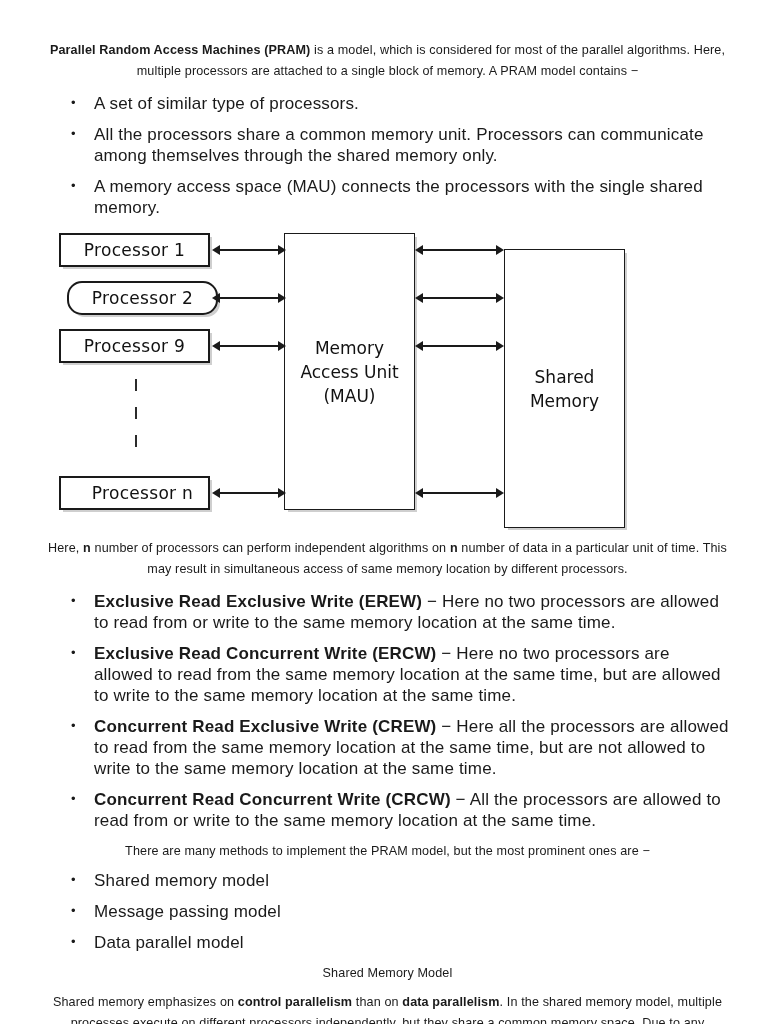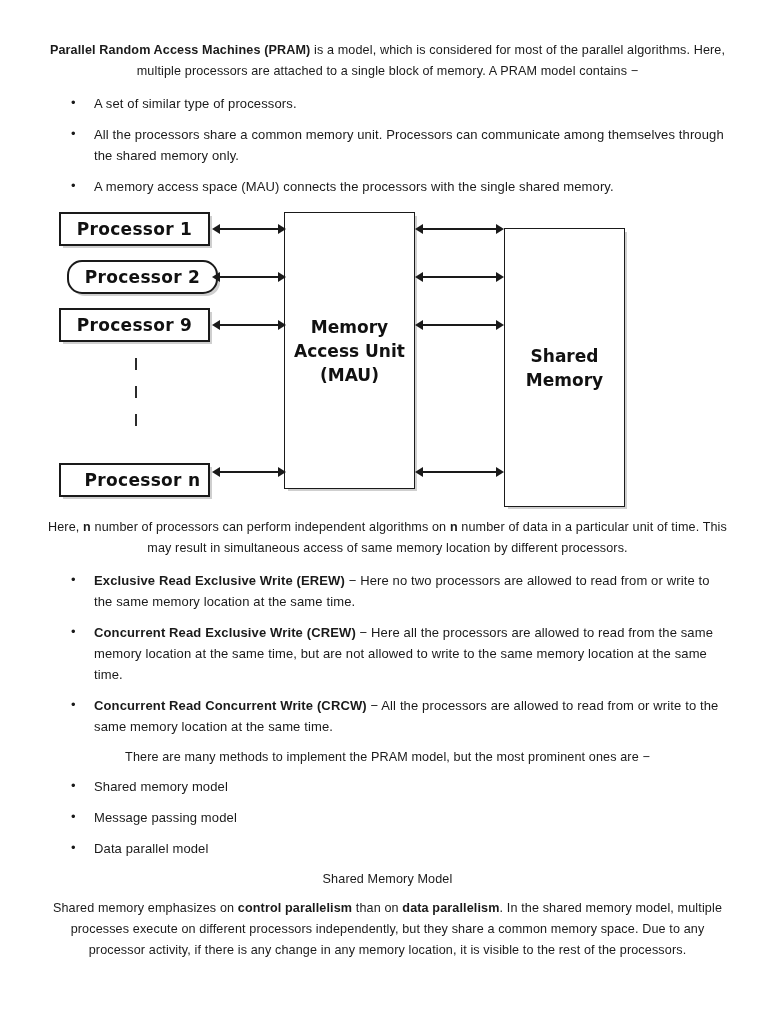--- a/index.html
+++ b/index.html
@@ -29,21 +29,21 @@
     letter-spacing: 0.01em;
   }
   p.tight { margin-bottom: 8px; }
   ul.bullets {
     list-style: none;
     margin: 0 0 10px 0;
     padding: 0;
   }
   ul.bullets > li {
     position: relative;
-    font-size: 13px;
+    font-size: 17px;
     line-height: 21px;
     padding-left: 49px;
     margin-bottom: 10px;
     letter-spacing: 0.01em;
   }
   ul.bullets > li:last-child { margin-bottom: 0; }
   ul.bullets > li::before {
     content: "\2022";
     position: absolute;
     left: 26px;
@@ -53,21 +53,20 @@
     color: #1a1a1a;
   }
   b, strong { font-weight: bold; }
 
   
   .diagram {
     position: relative;
     width: 690px;
     height: 300px;
     margin: 14px 0 6px -2px;
-    font-weight: bold;
   }
   .proc-box {
     position: absolute;
     box-sizing: border-box;
     width: 151px;
     height: 34px;
     border: 2px solid #1a1a1a;
     background: #ffffff;
     box-shadow: 3px 3px 0 -1px #cfcfcf;
     display: flex;
@@ -133,21 +132,21 @@
     <li><span>A set of similar type of processors.</span></li>
     <li><span>All the processors share a common memory unit. Processors can communicate among themselves through the shared memory only.</span></li>
     <li><span>A memory access space (MAU) connects the processors with the single shared memory.</span></li>
   </ul>
 
   <div class="diagram">
 
     <div class="proc-box" id="p1" style="left:16px; top:1px;">Processor 1</div>
     <div class="proc-box" id="p2" style="left:24px; top:49px;border-radius:15px;">Processor 2</div>
     <div class="proc-box" id="p3" style="left:16px; top:97px;">Processor 9</div>
-    <div class="proc-box" id="pn" style="left:16px; top:252px;padding-left:16px;">Processor n</div>
+    <div class="proc-box" id="pn" style="left:16px; top:244px;padding-left:16px;">Processor n</div>
 
     <div class="dots" style="top:147px;">
       <span></span>
         <span></span>
         <span></span>
     </div>
 
     <div class="big-box" id="mau-box">
       <div>
         <div>Memory</div>
@@ -204,20 +203,21 @@
         <span class="shaft"></span>
         <span class="head right"></span>
     </div>
   </div>
 
   <p class="body-text"><span>Here, </span><b>n</b><span> number of processors can perform independent algorithms on </span><b>n</b><span> number of data in a particular unit of time. This may result in simultaneous access of same memory location by different processors.</span></p>
 
 
   <ul class="bullets">
     <li><b>Exclusive Read Exclusive Write (EREW)</b><span> − </span><span>Here no two processors are allowed to read from or write to the same memory location at the same time.</span></li>
+    <li><b>Exclusive Read Concurrent Write (ERCW)</b><span> − </span><span>Here no two processors are allowed to read from the same memory location at the same time, but are allowed to write to the same memory location at the same time.</span></li>
     <li><b>Concurrent Read Exclusive Write (CREW)</b><span> − </span><span>Here all the processors are allowed to read from the same memory location at the same time, but are not allowed to write to the same memory location at the same time.</span></li>
     <li><b>Concurrent Read Concurrent Write (CRCW)</b><span> − </span><span>All the processors are allowed to read from or write to the same memory location at the same time.</span></li>
   </ul>
 
   <p class="body-text tight">There are many methods to implement the PRAM model, but the most prominent ones are −</p>
 
   <ul class="bullets">
     <li><span>Shared memory model</span></li>
     <li><span>Message passing model</span></li>
     <li><span>Data parallel model</span></li>

